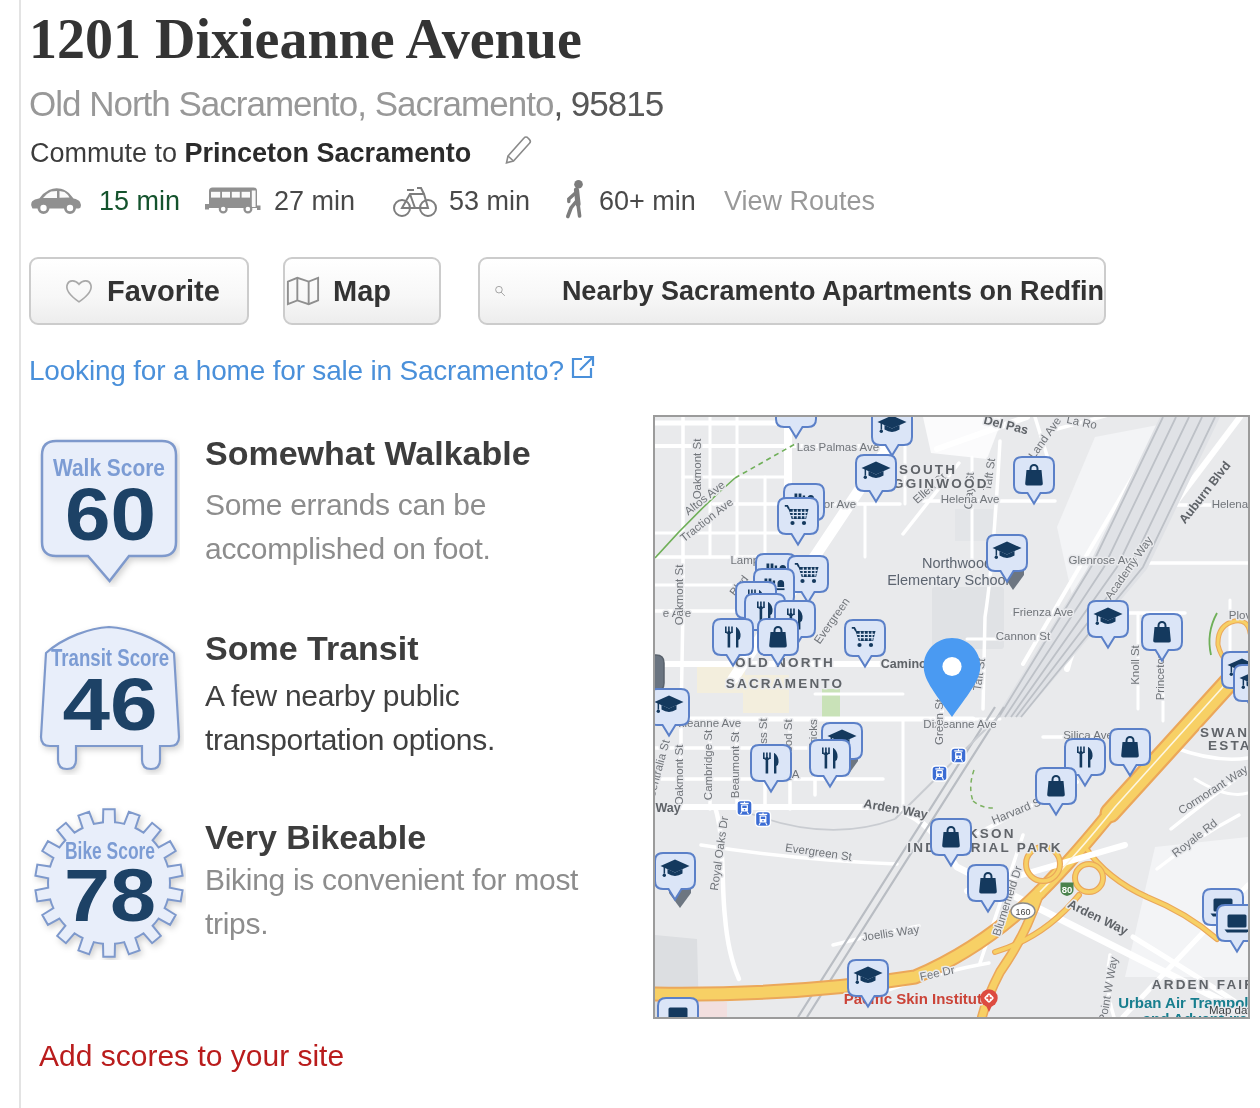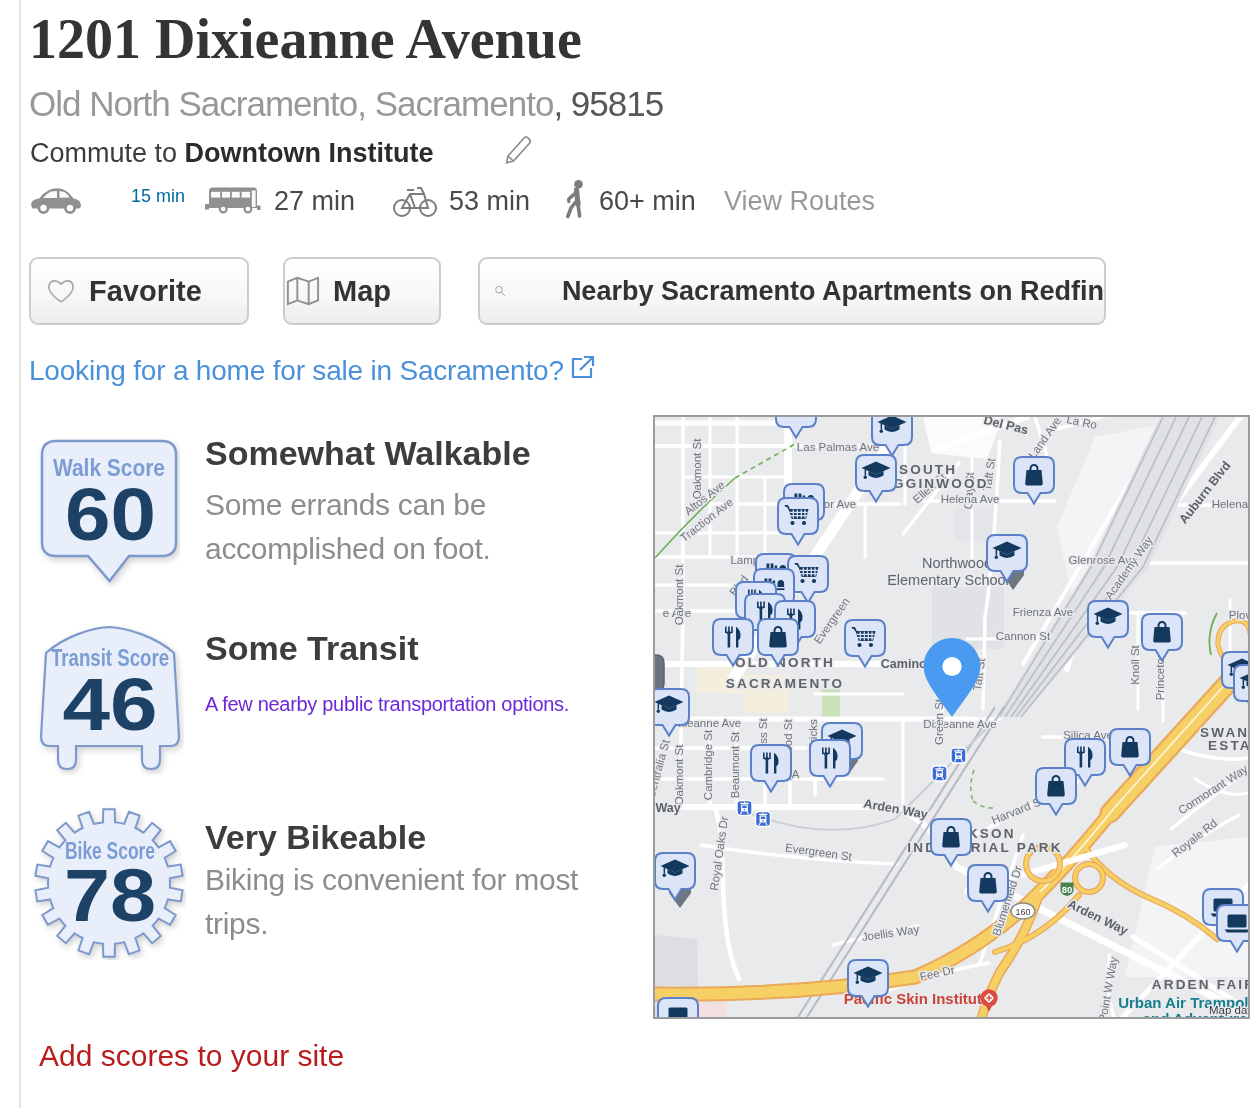--- a/index.html
+++ b/index.html
@@ -18,38 +18,38 @@
 </head>
 <body>
 <div id="page">
 
 <div class="abs" style="left:19px;top:0;width:2px;height:1108px;background:#e3e3e3"></div>
 
 <div class="abs" style="left:29px;top:7px;font-family:'Liberation Serif',serif;font-weight:bold;font-size:56px;color:#343434;white-space:nowrap;">1201 Dixieanne Avenue</div>
 
 <div class="abs" style="left:29px;top:84px;font-size:35px;color:#989898;white-space:nowrap;letter-spacing:-1px;">Old North Sacramento, Sacramento<span style="color:#575757">, 95815</span></div>
 
-<div class="abs" style="left:30px;top:138px;font-size:27px;color:#3c3c3c;white-space:nowrap;">Commute to <b style="color:#2b2b2b">Downtown Institute</b></div>
+<div class="abs" style="left:30px;top:138px;font-size:27px;color:#3c3c3c;white-space:nowrap;">Commute to <b style="color:#2b2b2b">Princeton Sacramento</b></div>
 
 <svg class="abs" style="left:500px;top:135px" width="34" height="30" viewBox="0 0 34 30">
 <g fill="none" stroke="#8a8a8a" stroke-width="1.6">
 <path d="M8 21 L24 3 a2.6 2.6 0 0 1 4 0 l1.5 1.6 a2.6 2.6 0 0 1 0 3.6 L13.5 26 L6.5 27.8 Z"></path>
 <path d="M8 21 L13.5 26"></path>
 </g>
     </svg>
 
 <svg class="abs" style="left:30px;top:184px" width="52" height="34" viewBox="0 0 52 34">
 <path fill="#909090" d="M2 23.5 Q0.5 21 1.5 18.5 Q2.5 16 7 15 L9.5 14.3 Q13 9 19 6 Q25 3.2 31 4.8 Q37 6.3 41 11.5 L43.5 14.5 Q48.5 15.5 50 18 Q51.5 20.5 50.5 23.5 L49 24.5 H2.5 Z"></path>
 <path fill="#fafafa" d="M13 14 Q16.5 9.5 21 7.5 L27 7 L27 14 Z"></path>
 <path fill="#fafafa" d="M29.5 7 L34.5 8 Q38 10.5 39.5 13.5 L29.5 13.8 Z"></path>
 <circle cx="13.5" cy="24" r="4.6" fill="#fff" stroke="#909090" stroke-width="2.8"></circle>
 <circle cx="40" cy="24" r="4.6" fill="#fff" stroke="#909090" stroke-width="2.8"></circle>
     </svg>
 
-<div class="abs" style="left:99px;top:186px;font-size:18px;color:#0369a1;margin-left:32px;">15 min</div>
+<div class="abs" style="left:99px;top:186px;font-size:27px;color:#14532d;">15 min</div>
 
 <svg class="abs" style="left:205px;top:184px" width="56" height="34" viewBox="0 0 56 34">
 <path fill="#909090" d="M4 7 Q4 3.5 7.5 3.5 L48.5 3.5 Q52 3.5 52 7 V24 H4 Z"></path>
 <rect x="0" y="20" width="4" height="5.5" fill="#909090"></rect>
 <rect x="52" y="21.5" width="3.5" height="4.5" fill="#909090"></rect>
 <rect x="6" y="7.8" width="9.2" height="5.8" fill="#fafafa"></rect>
 <rect x="17" y="7.8" width="8" height="5.8" fill="#fafafa"></rect>
 <rect x="26.8" y="7.8" width="8" height="5.8" fill="#fafafa"></rect>
 <rect x="36.6" y="7.8" width="8.4" height="5.8" fill="#fafafa"></rect>
 <rect x="46.8" y="6.5" width="3.8" height="16.5" fill="#fafafa"></rect>
@@ -76,21 +76,21 @@
 <path d="M13 13.5 L5.8 20 L5.8 22.5" stroke-width="3.4"></path>
 <path d="M12.8 23 L8 29 L4.8 37.5" stroke-width="3.6"></path>
 <path d="M15 25 L16.6 37" stroke-width="3.6"></path>
       </g>
     </svg>
 
 <div class="abs" style="left:599px;top:186px;font-size:27px;color:#494949;">60+ min</div>
 
 <div class="abs" style="left:724px;top:186px;font-size:27px;color:#999;">View Routes</div>
 
-<div class="btn" style="left:29px;width:220px;justify-content:flex-start;padding-left:14px;">
+<div class="btn" style="left:29px;width:220px;justify-content:flex-start;padding-left:32px;">
 <svg width="32" height="30" viewBox="0 0 38 36" style="margin-right:12px">
         <path d="M19 31 C6 22 3 15 5 10 C7 5 14 4 19 10 C24 4 31 5 33 10 C35 15 32 22 19 31 Z" fill="none" stroke="#a9a9a9" stroke-width="2"></path>
       </svg>
 <span>Favorite</span>
     </div>
 
 <div class="btn" style="left:283px;width:158px;justify-content:flex-start;">
 <svg width="36" height="34" viewBox="0 0 38 36" style="margin-right:12px">
         <g fill="none" stroke="#8f8f8f" stroke-width="2">
           <path d="M3 8 L13 4 L25 8 L35 4 L35 28 L25 32 L13 28 L3 32 Z"></path>
@@ -130,21 +130,21 @@
 <div class="abs" style="left:205px;top:483px;font-size:30px;color:#8d8d8d;line-height:44px;width:420px;letter-spacing:-0.3px;">Some errands can be accomplished on foot.</div>
 
 <svg class="abs" style="left:38px;top:625px" width="146" height="150" viewBox="0 0 146 150">
 <path d="M71 2 C 52 3 26 12 8 28 L 3 112 Q 3 121 12 121 L 20 121 L 20 135 Q 20 144 29 144 Q 38 144 38 135 L 38 121 L 104 121 L 104 135 Q 104 144 113 144 Q 122 144 122 135 L 122 121 L 132 121 Q 141 121 141 112 L 136 28 C 118 12 90 3 71 2 Z" fill="#e8eefa" stroke="#7e99cc" stroke-width="2.2" filter="drop-shadow(2px 3px 3px rgba(0,0,0,0.18))"></path>
 <text x="72" y="40.5" text-anchor="middle" font-size="23" font-weight="bold" fill="#7c9cd4" textLength="118" lengthAdjust="spacingAndGlyphs">Transit Score</text>
 <text x="72" y="105.3" text-anchor="middle" font-size="74" font-weight="bold" fill="#1d4266" textLength="95" lengthAdjust="spacingAndGlyphs">46</text>
 </svg>
 
 <div class="abs" style="left:205px;top:629px;font-size:34px;font-weight:bold;color:#3d3d3d;">Some Transit</div>
 
-<div class="abs" style="left:205px;top:674px;font-size:20px;color:#6d28d9;line-height:60px;width:420px;letter-spacing:-0.3px;">A few nearby public transportation options.</div>
+<div class="abs" style="left:205px;top:674px;font-size:30px;color:#404040;line-height:44px;width:420px;letter-spacing:-0.3px;">A few nearby public transportation options.</div>
 
 <svg class="abs" style="left:32px;top:806px" width="154" height="154" viewBox="0 0 154 154">
 <path d="M 71.0 16.3 L 71.3 3.2 L 82.7 3.2 L 83.0 16.3 A 61.0 61.0 0 0 1 92.2 17.9 L 96.9 5.7 L 107.6 9.6 L 103.4 22.0 A 61.0 61.0 0 0 1 111.5 26.7 L 120.1 16.8 L 128.8 24.1 L 120.6 34.3 A 61.0 61.0 0 0 1 126.6 41.5 L 138.1 35.2 L 143.7 45.0 L 132.6 51.8 A 61.0 61.0 0 0 1 135.8 60.6 L 148.7 58.6 L 150.6 69.8 L 137.8 72.3 A 61.0 61.0 0 0 1 137.8 81.7 L 150.6 84.2 L 148.7 95.4 L 135.8 93.4 A 61.0 61.0 0 0 1 132.6 102.2 L 143.7 109.0 L 138.1 118.8 L 126.6 112.5 A 61.0 61.0 0 0 1 120.6 119.7 L 128.8 129.9 L 120.1 137.2 L 111.5 127.3 A 61.0 61.0 0 0 1 103.4 132.0 L 107.6 144.4 L 96.9 148.3 L 92.2 136.1 A 61.0 61.0 0 0 1 83.0 137.7 L 82.7 150.8 L 71.3 150.8 L 71.0 137.7 A 61.0 61.0 0 0 1 61.8 136.1 L 57.1 148.3 L 46.4 144.4 L 50.6 132.0 A 61.0 61.0 0 0 1 42.5 127.3 L 33.9 137.2 L 25.2 129.9 L 33.4 119.7 A 61.0 61.0 0 0 1 27.4 112.5 L 15.9 118.8 L 10.3 109.0 L 21.4 102.2 A 61.0 61.0 0 0 1 18.2 93.4 L 5.3 95.4 L 3.4 84.2 L 16.2 81.7 A 61.0 61.0 0 0 1 16.2 72.3 L 3.4 69.8 L 5.3 58.6 L 18.2 60.6 A 61.0 61.0 0 0 1 21.4 51.8 L 10.3 45.0 L 15.9 35.2 L 27.4 41.5 A 61.0 61.0 0 0 1 33.4 34.3 L 25.2 24.1 L 33.9 16.8 L 42.5 26.7 A 61.0 61.0 0 0 1 50.6 22.0 L 46.4 9.6 L 57.1 5.7 L 61.8 17.9 Z" fill="#e8eefa" stroke="#7e99cc" stroke-width="2" filter="drop-shadow(2px 3px 3px rgba(0,0,0,0.18))"></path>
 <text x="78" y="53" text-anchor="middle" font-size="23" font-weight="bold" fill="#7c9cd4" textLength="90" lengthAdjust="spacingAndGlyphs">Bike Score</text>
 <text x="78" y="114.5" text-anchor="middle" font-size="74" font-weight="bold" fill="#1d4266" textLength="92" lengthAdjust="spacingAndGlyphs">78</text>
 </svg>
 
 <div class="abs" style="left:205px;top:818px;font-size:34px;font-weight:bold;color:#3d3d3d;">Very Bikeable</div>
 
 <div class="abs" style="left:205px;top:858px;font-size:30px;color:#8d8d8d;line-height:44px;width:430px;letter-spacing:-0.3px;">Biking is convenient for most trips.</div>

